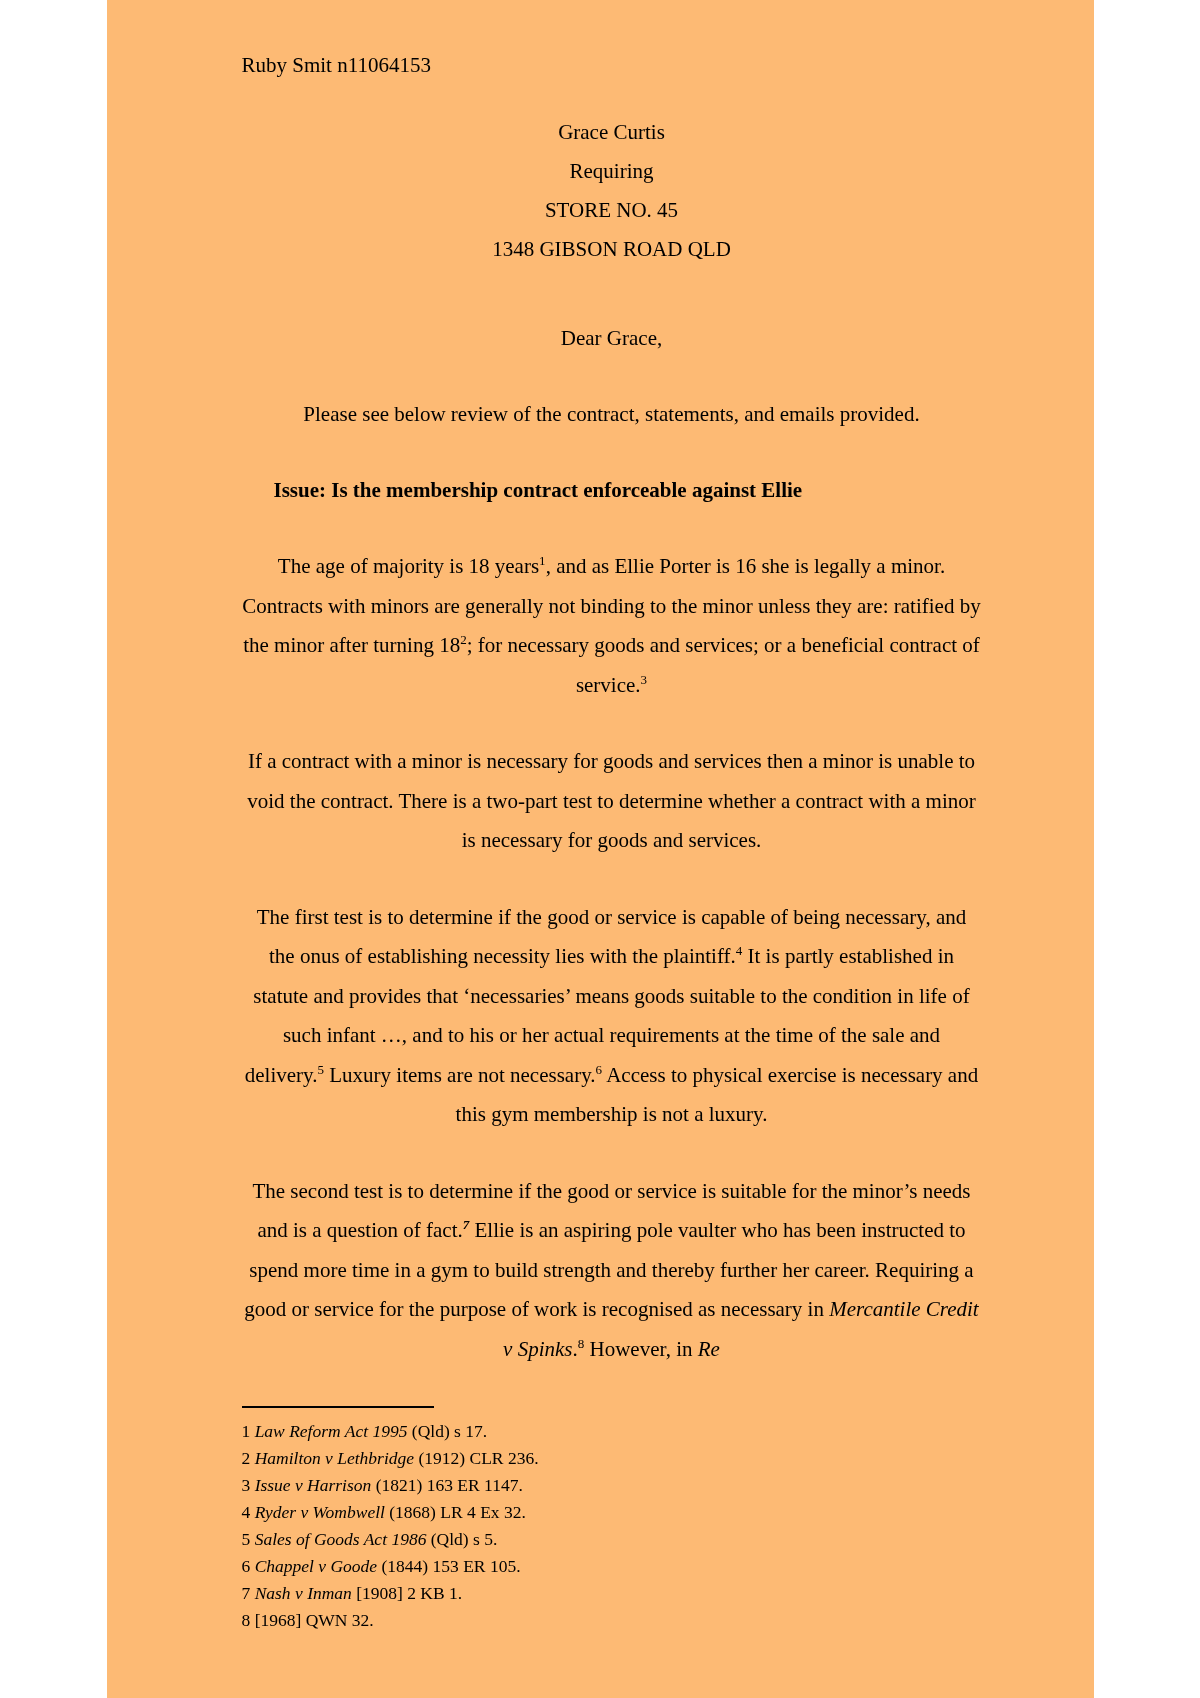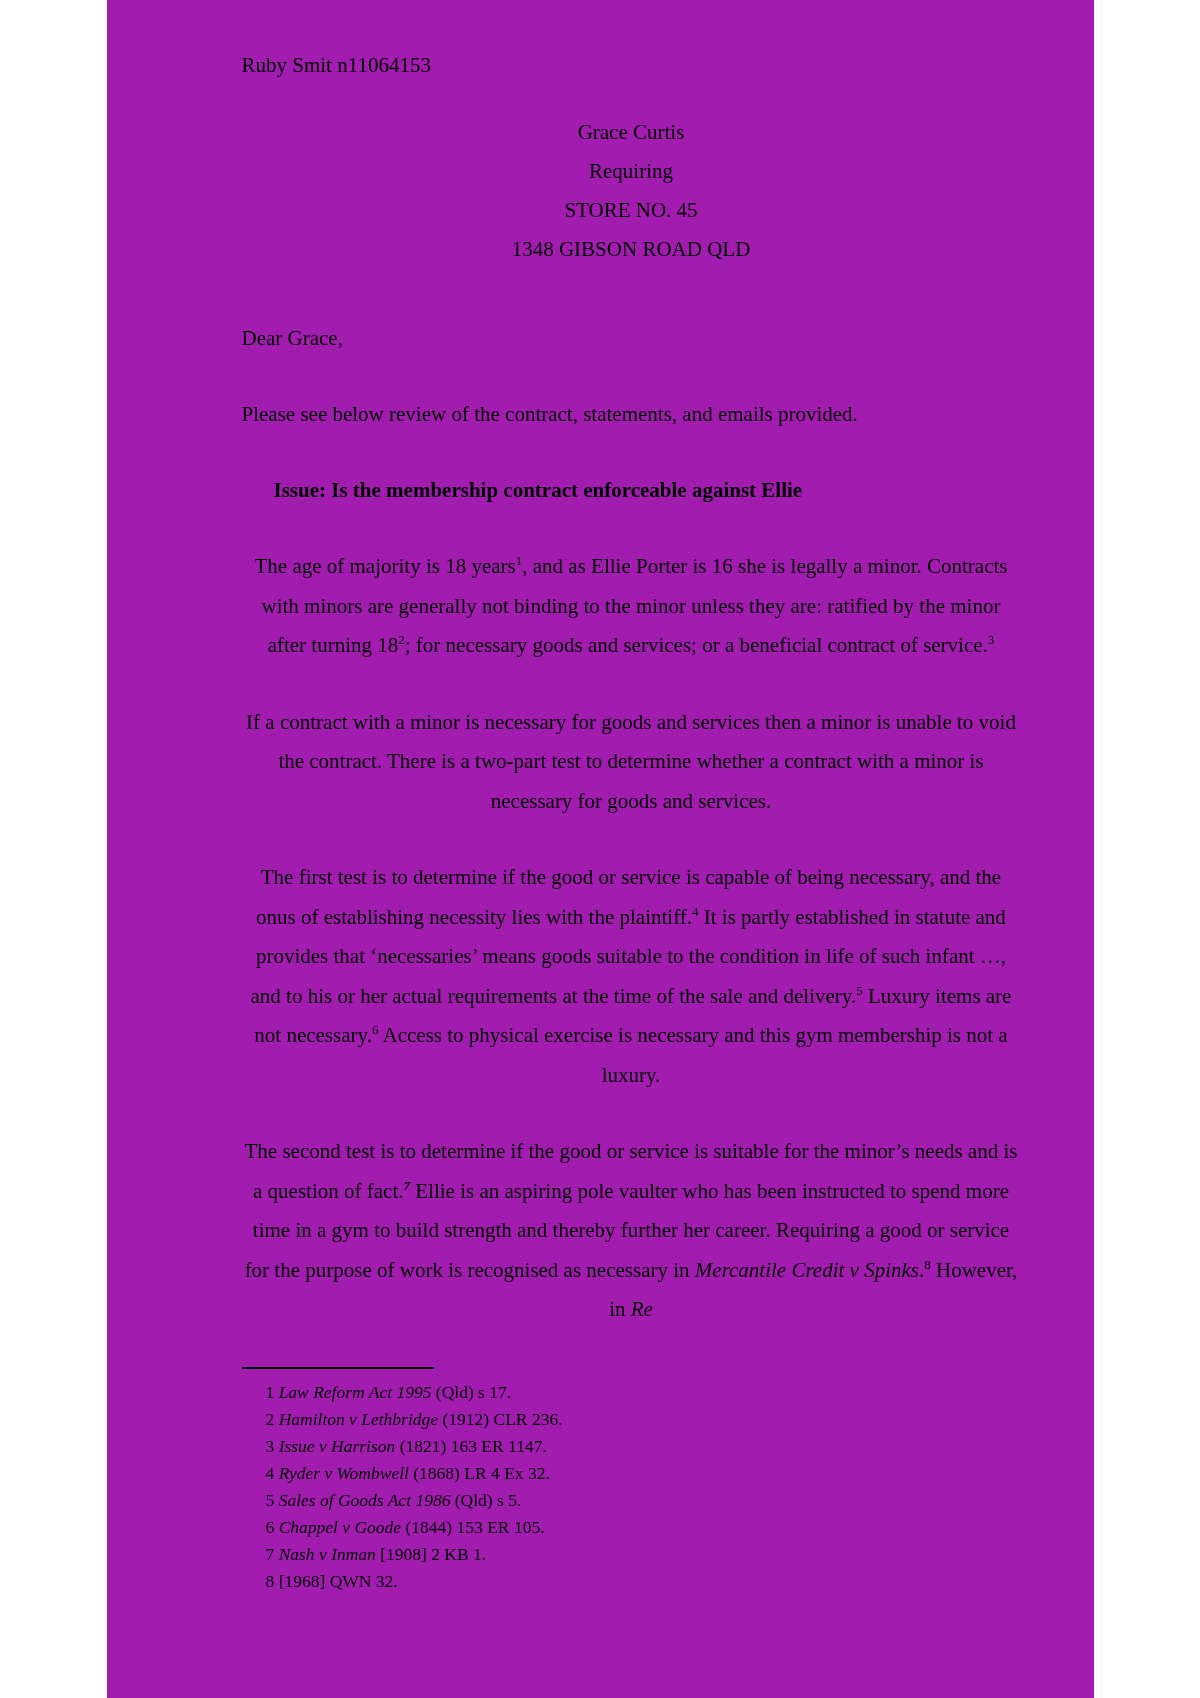--- a/index.html
+++ b/index.html
@@ -5,31 +5,31 @@
   * { margin: 0; padding: 0; box-sizing: border-box; }
   html, body { background: #ffffff; }
   body {
     font-family: "Liberation Serif", "DejaVu Serif", serif;
     color: #000000;
   }
   .page {
     width: 987px;
     height: 1698px;
     margin: 0 auto;
-    background: #a21caf;
-    padding: 46px 73px 0 135px;
+    background: #fdba74;
+    padding: 46px 112px 0 135px;
     overflow: hidden;
   }
   .doc-line {
     font-size: 21px;
     line-height: 39px;
   }
   .author-line { margin-bottom: 28px; }
   .address-block { margin-bottom: 50px; text-align: center; }
-  .spaced { margin-bottom: 37px; }
+  .spaced { margin-bottom: 37px; text-align: center; }
   .issue-heading {
     font-size: 21px;
     line-height: 39px;
     font-weight: bold;
     margin-bottom: 37px;
     margin-left: 32px;
   }
   .body-para {
     font-size: 21px;
     line-height: 39.5px;
@@ -45,21 +45,20 @@
   .b { font-weight: bold; }
   .footnotes-area { margin-top: 4px; }
   .footnote-sep {
     width: 192px;
     border-top: 2px solid #000000;
     margin: 2px 0 10px 0;
   }
   .footnote {
     font-size: 17.5px;
     line-height: 27px;
-    margin-left: 24px;
   }
 </style>
 </head>
 <body>
 
 <div class="page">
 
   <p class="doc-line author-line">Ruby Smit n11064153</p>
 
   <div class="address-block">

